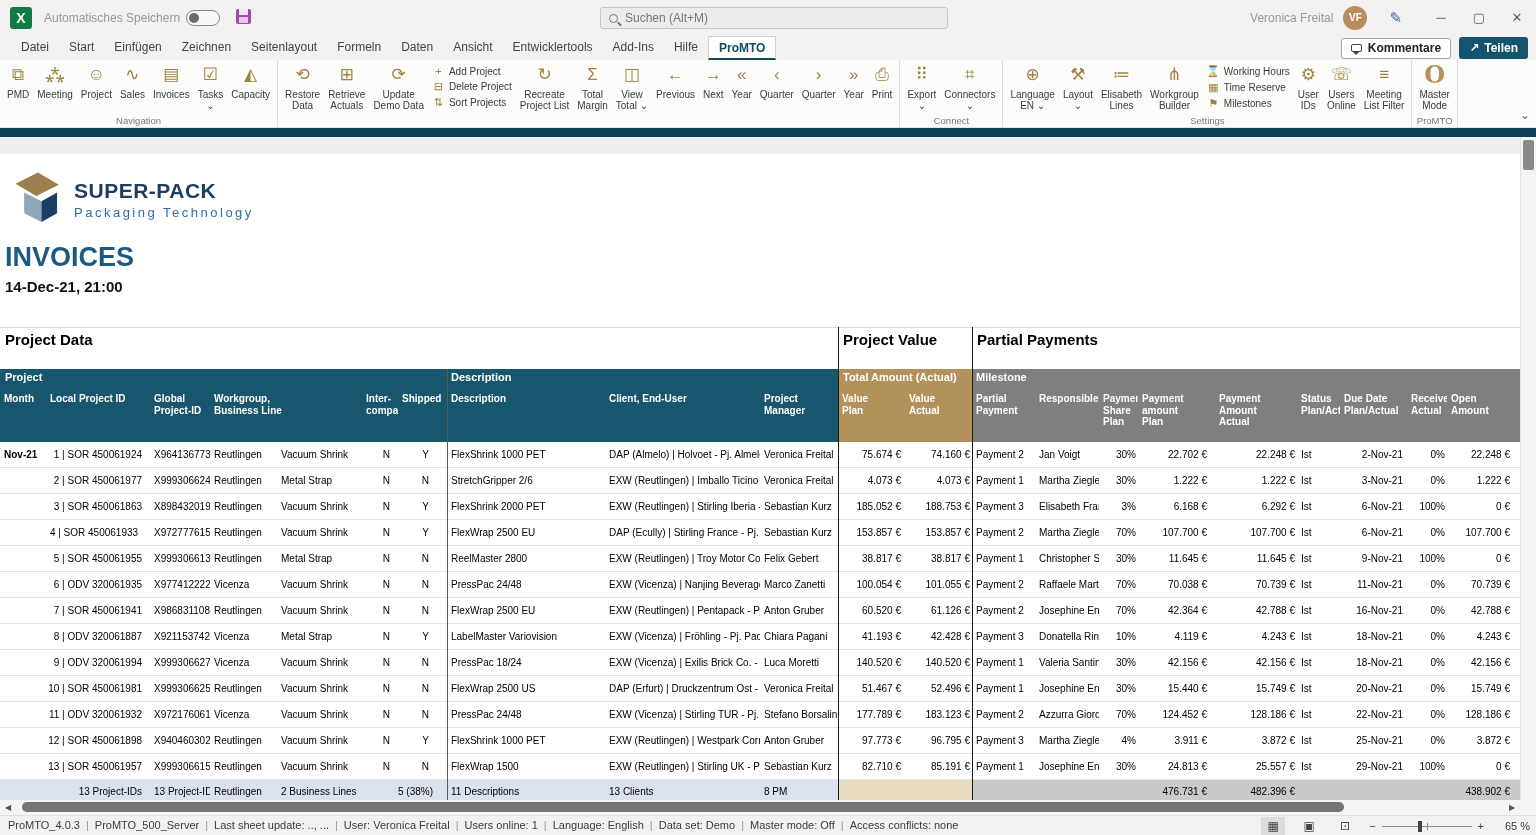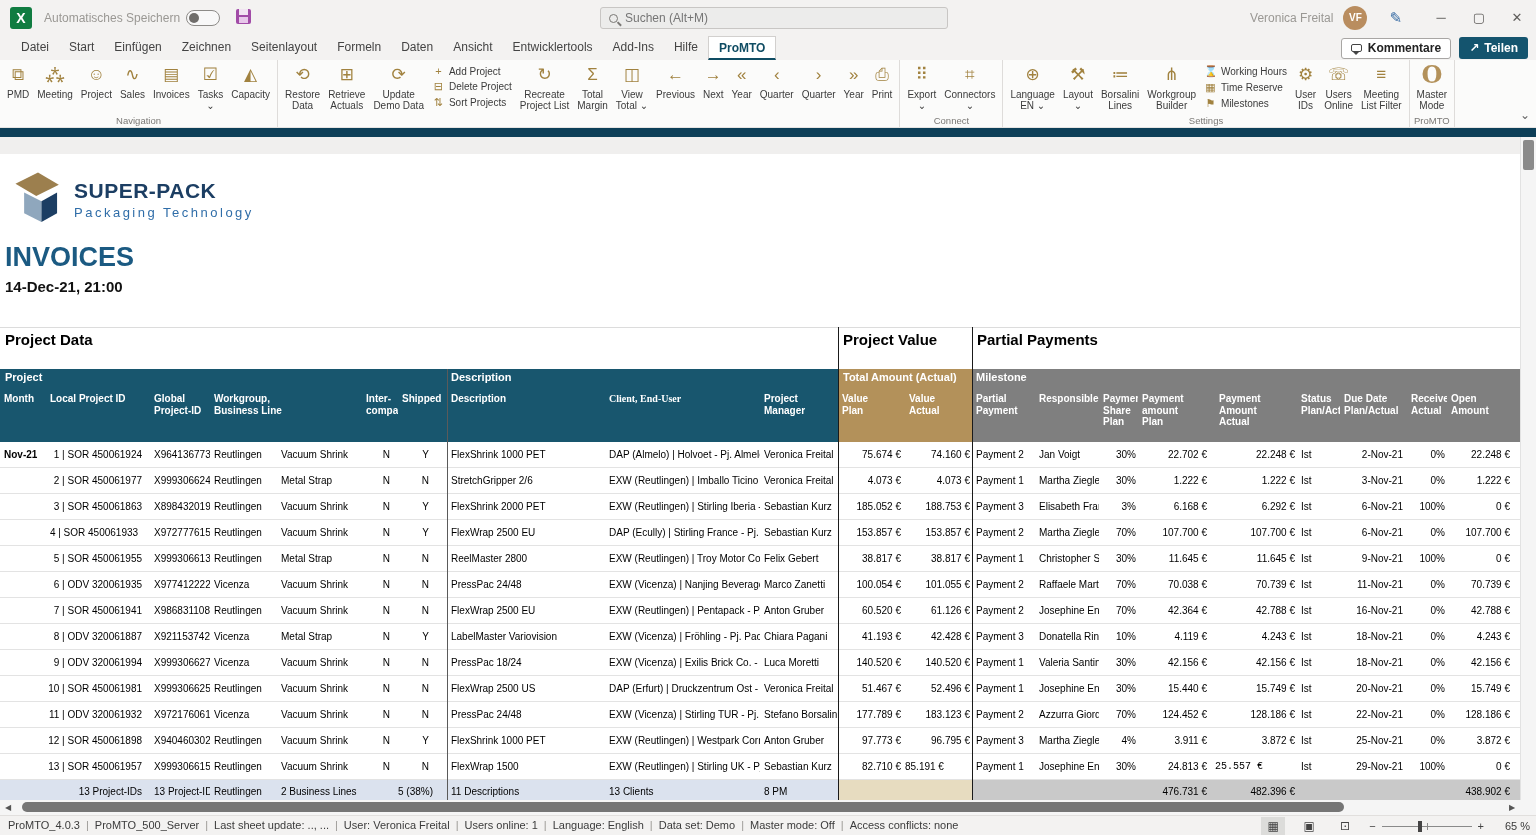--- a/index.html
+++ b/index.html
@@ -291,21 +291,21 @@
             <span class="rlabel">Language
 EN ⌄</span>
           </button>
           <button class="rbig">
             <span class="ricon">⚒</span>
             <span class="rlabel">Layout
 ⌄</span>
           </button>
           <button class="rbig">
             <span class="ricon">≔</span>
-            <span class="rlabel">Borsalini
+            <span class="rlabel">Elisabeth
 Lines</span>
           </button>
           <button class="rbig">
             <span class="ricon">⋔</span>
             <span class="rlabel">Workgroup
 Builder</span>
           </button>
           <div class="rstack">
             <button class="rsmall">
               <span class="ricon-s">⌛</span>
@@ -384,21 +384,21 @@
           <div class="hcell" style="width: 46px; padding-left: 4px;">Month</div>
           <div class="hcell" style="width: 104px; padding-left: 4px;">Local Project ID</div>
           <div class="hcell" style="width: 60px; padding-left: 4px;">Global
 Project-ID</div>
           <div class="hcell" style="width: 152px; padding-left: 4px;">Workgroup,
 Business Line</div>
           <div class="hcell" style="width: 36px; padding-left: 4px;">Inter-
 company</div>
           <div class="hcell" style="width: 49px; padding-left: 4px;">Shipped</div>
           <div class="hcell" style="width: 158px; padding-left: 4px;">Description</div>
-          <div class="hcell" style="width: 155px; padding-left: 4px; font-family: Liberation Serif, serif;">Client, End-User</div>
+          <div class="hcell" style="width: 155px; padding-left: 4px;">Client, End-User</div>
           <div class="hcell" style="width: 78px; padding-left: 4px;">Project
 Manager</div>
           <div class="hcell" style="width: 67px; padding-left: 4px;">Value
 Plan</div>
           <div class="hcell" style="width: 67px; padding-left: 4px;">Value
 Actual</div>
           <div class="hcell" style="width: 63px; padding-left: 4px;">Partial
 Payment</div>
           <div class="hcell" style="width: 64px; padding-left: 4px;">Responsible</div>
           <div class="hcell" style="width: 39px; padding-left: 4px;">Payment
@@ -713,26 +713,26 @@
           <div class="tcell" style="width: 104px; text-align: right; padding-left: 0px; padding-right: 8px;">13 | SOR 450061957</div>
           <div class="tcell" style="width: 60px; text-align: left; padding-left: 4px; padding-right: 0px;">X999306615</div>
           <div class="tcell" style="width: 67px; text-align: left; padding-left: 4px; padding-right: 0px;">Reutlingen</div>
           <div class="tcell" style="width: 85px; text-align: left; padding-left: 4px; padding-right: 0px;">Vacuum Shrink</div>
           <div class="tcell" style="width: 36px; text-align: right; padding-left: 0px; padding-right: 8px;">N</div>
           <div class="tcell" style="width: 49px; text-align: right; padding-left: 0px; padding-right: 18px;">N</div>
           <div class="tcell" style="width: 158px; text-align: left; padding-left: 4px; padding-right: 0px;">FlexWrap 1500</div>
           <div class="tcell" style="width: 155px; text-align: left; padding-left: 4px; padding-right: 0px;">EXW (Reutlingen) | Stirling UK - Pj. Coventr</div>
           <div class="tcell" style="width: 78px; text-align: left; padding-left: 4px; padding-right: 0px;">Sebastian Kurz</div>
           <div class="tcell" style="width: 67px; text-align: right; padding-left: 0px; padding-right: 4px;">82.710 €</div>
-          <div class="tcell" style="width: 67px; text-align: left; padding-left: 0px; padding-right: 2px;">85.191 €</div>
+          <div class="tcell" style="width: 67px; text-align: right; padding-left: 0px; padding-right: 2px;">85.191 €</div>
           <div class="tcell" style="width: 63px; text-align: left; padding-left: 4px; padding-right: 0px;">Payment 1</div>
           <div class="tcell" style="width: 64px; text-align: left; padding-left: 4px; padding-right: 0px;">Josephine Engel</div>
           <div class="tcell" style="width: 39px; text-align: right; padding-left: 0px; padding-right: 2px;">30%</div>
           <div class="tcell" style="width: 77px; text-align: right; padding-left: 0px; padding-right: 8px;">24.813 €</div>
-          <div class="tcell" style="width: 82px; text-align: left; padding-left: 0px; padding-right: 2px; font-family: Liberation Mono, monospace;">25.557 €</div>
+          <div class="tcell" style="width: 82px; text-align: right; padding-left: 0px; padding-right: 2px;">25.557 €</div>
           <div class="tcell" style="width: 43px; text-align: left; padding-left: 4px; padding-right: 0px;">Ist</div>
           <div class="tcell" style="width: 67px; text-align: right; padding-left: 0px; padding-right: 4px;">29-Nov-21</div>
           <div class="tcell" style="width: 40px; text-align: right; padding-left: 0px; padding-right: 2px;">100%</div>
           <div class="tcell" style="width: 65px; text-align: right; padding-left: 0px; padding-right: 2px;">0 €</div>
           <div class="tcell" style="width: 8px; text-align: left; padding-left: 4px; padding-right: 0px;"></div>
         </div>
         <div class="trow total">
           <div class="tcell bg-blue" style="width: 46px; text-align: left; padding-left: 4px; padding-right: 0px;"></div>
           <div class="tcell bg-blue" style="width: 104px; text-align: right; padding-left: 0px; padding-right: 8px;">13 Project-IDs</div>
           <div class="tcell bg-blue" style="width: 60px; text-align: left; padding-left: 4px; padding-right: 0px;">13 Project-IDs</div>

